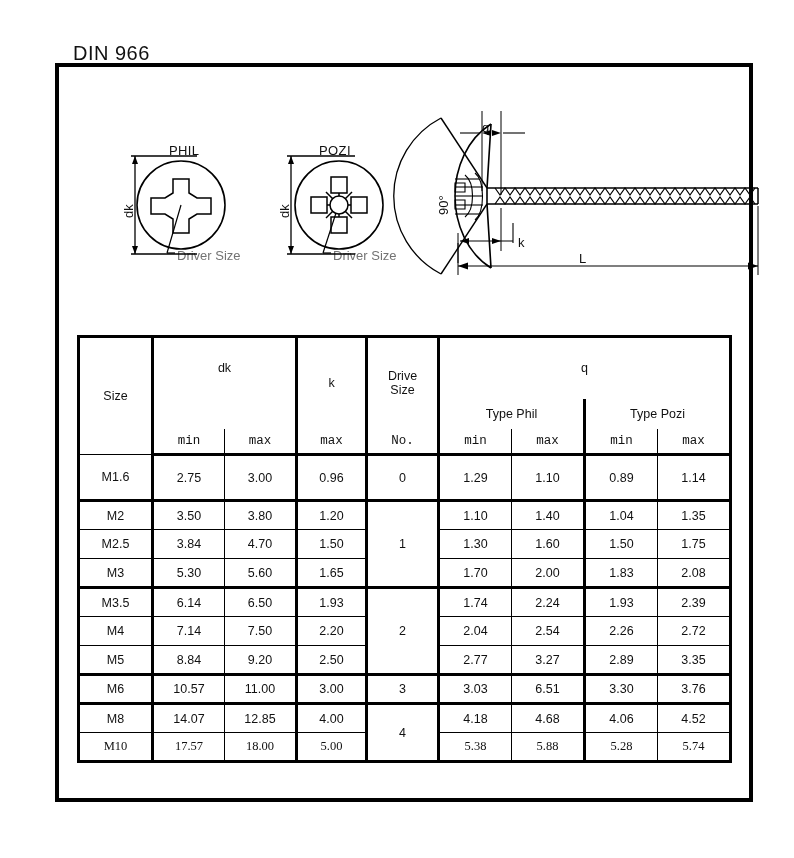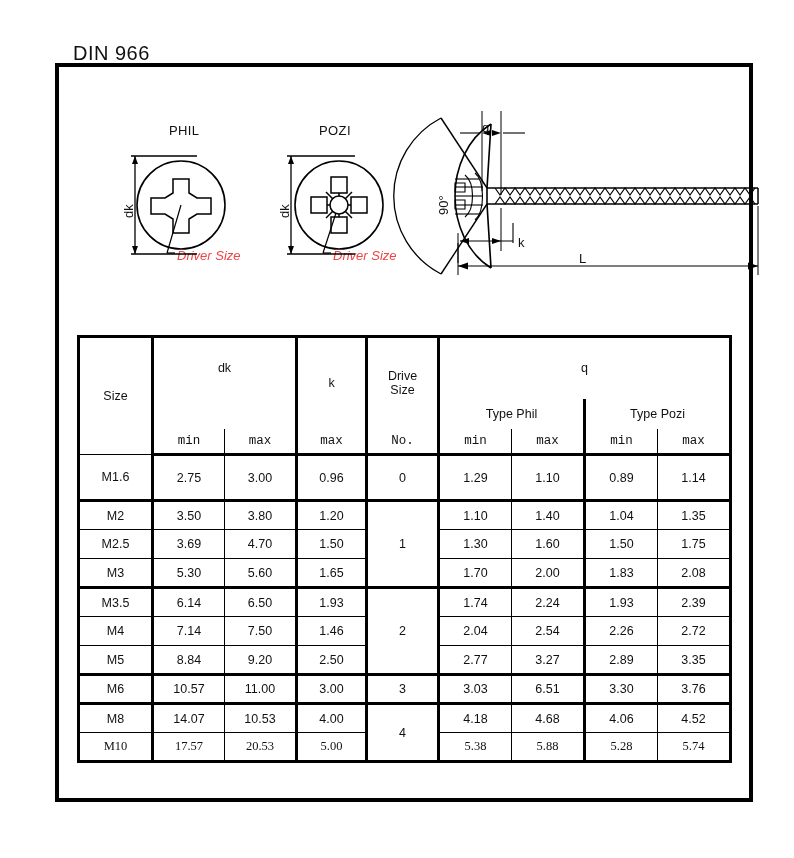--- a/index.html
+++ b/index.html
@@ -22,28 +22,28 @@
   #frame{
     position:absolute;left:48px;top:63px;width:698px;height:739px;
     border:4px solid #000;box-sizing:border-box;background:#fff;
   }
 
   
   #drawings{position:absolute;left:48px;top:63px;width:698px;height:262px;}
 
   .draw-label{
     position:absolute;font-size:13px;letter-spacing:.4px;
-    white-space:nowrap;color:#111;
+    white-space:nowrap;color:#111;margin-top:20px;
   }
   .vlabel{
     position:absolute;font-size:13px;white-space:nowrap;color:#111;
     transform:rotate(-90deg);transform-origin:left top;
   }
   .leader-text{
-    position:absolute;font-size:13px;white-space:nowrap;color:#ef4444;font-style:italic;
+    position:absolute;font-size:13px;white-space:nowrap;color:#737373;
   }
   .dimtxt{position:absolute;font-size:13px;white-space:nowrap;color:#111;}
   .ang90{
     position:absolute;font-size:13px;white-space:nowrap;color:#111;
     transform:rotate(-90deg);transform-origin:left top;
   }
   svg{display:block;overflow:visible;}
 
   
   #table-wrap{position:absolute;left:70px;top:335px;width:654px;height:398px;}
@@ -289,21 +289,21 @@
             <td>3.80</td>
             <td class="thick-l">1.20</td>
             <td rowspan="3" class="thick-l thick-r drive-cell thick-b">1</td>
             <td class="thick-l">1.10</td>
             <td>1.40</td>
             <td class="thick-l">1.04</td>
             <td>1.35</td>
           </tr>
           <tr style="height: 29px;">
             <td class="thick-r cell-size">M2.5</td>
-            <td>3.69</td>
+            <td>3.84</td>
             <td>4.70</td>
             <td class="thick-l">1.50</td>
             <td class="thick-l thick-l">1.30</td>
             <td>1.60</td>
             <td class="thick-l">1.50</td>
             <td>1.75</td>
           </tr>
           <tr style="height: 29px;">
             <td class="thick-r cell-size thick-b">M3</td>
             <td class="thick-b">5.30</td>
@@ -322,21 +322,21 @@
             <td rowspan="3" class="thick-l thick-r drive-cell thick-b">2</td>
             <td class="thick-l">1.74</td>
             <td>2.24</td>
             <td class="thick-l">1.93</td>
             <td>2.39</td>
           </tr>
           <tr style="height: 29px;">
             <td class="thick-r cell-size">M4</td>
             <td>7.14</td>
             <td>7.50</td>
-            <td class="thick-l">1.46</td>
+            <td class="thick-l">2.20</td>
             <td class="thick-l thick-l">2.04</td>
             <td>2.54</td>
             <td class="thick-l">2.26</td>
             <td>2.72</td>
           </tr>
           <tr style="height: 29px;">
             <td class="thick-r cell-size thick-b">M5</td>
             <td class="thick-b">8.84</td>
             <td class="thick-b">9.20</td>
             <td class="thick-l thick-b">2.50</td>
@@ -352,32 +352,32 @@
             <td class="thick-l thick-b">3.00</td>
             <td rowspan="1" class="thick-l thick-r drive-cell thick-b">3</td>
             <td class="thick-l thick-b">3.03</td>
             <td class="thick-b">6.51</td>
             <td class="thick-l thick-b">3.30</td>
             <td class="thick-b">3.76</td>
           </tr>
           <tr style="height: 29px;">
             <td class="thick-r cell-size">M8</td>
             <td>14.07</td>
-            <td>10.53</td>
+            <td>12.85</td>
             <td class="thick-l">4.00</td>
             <td rowspan="2" class="thick-l thick-r drive-cell thick-b">4</td>
             <td class="thick-l">4.18</td>
             <td>4.68</td>
             <td class="thick-l">4.06</td>
             <td>4.52</td>
           </tr>
           <tr style="height: 29px; font-family: Liberation Serif, serif;">
             <td class="thick-r cell-size thick-b">M10</td>
             <td class="thick-b">17.57</td>
-            <td class="thick-b">20.53</td>
+            <td class="thick-b">18.00</td>
             <td class="thick-l thick-b">5.00</td>
             <td class="thick-l thick-l thick-b">5.38</td>
             <td class="thick-b">5.88</td>
             <td class="thick-l thick-b">5.28</td>
             <td class="thick-b">5.74</td>
           </tr>
         </tbody>
     </table>
   </div>
 

